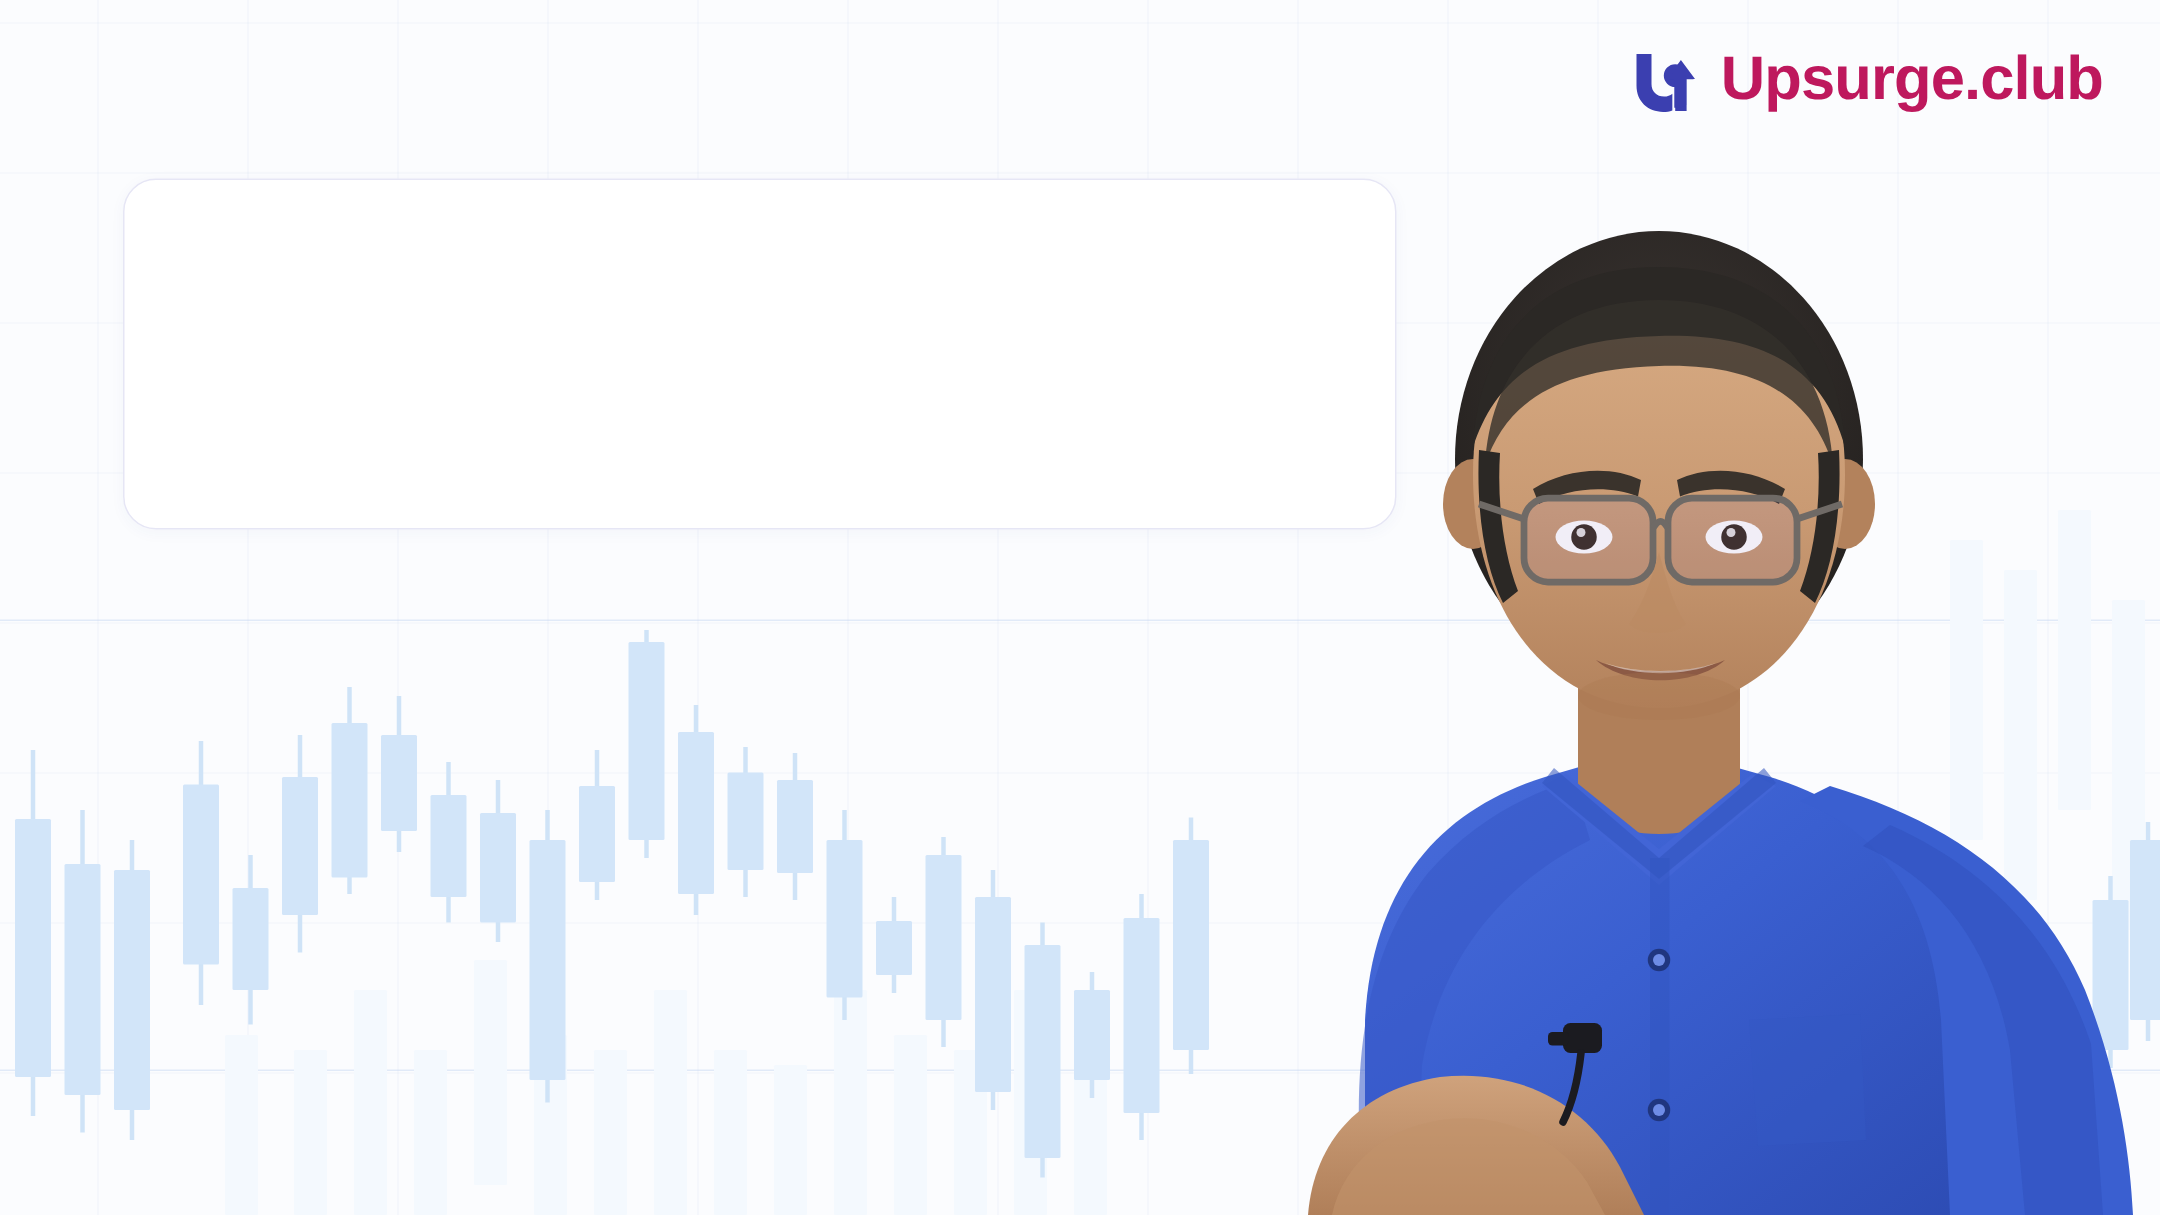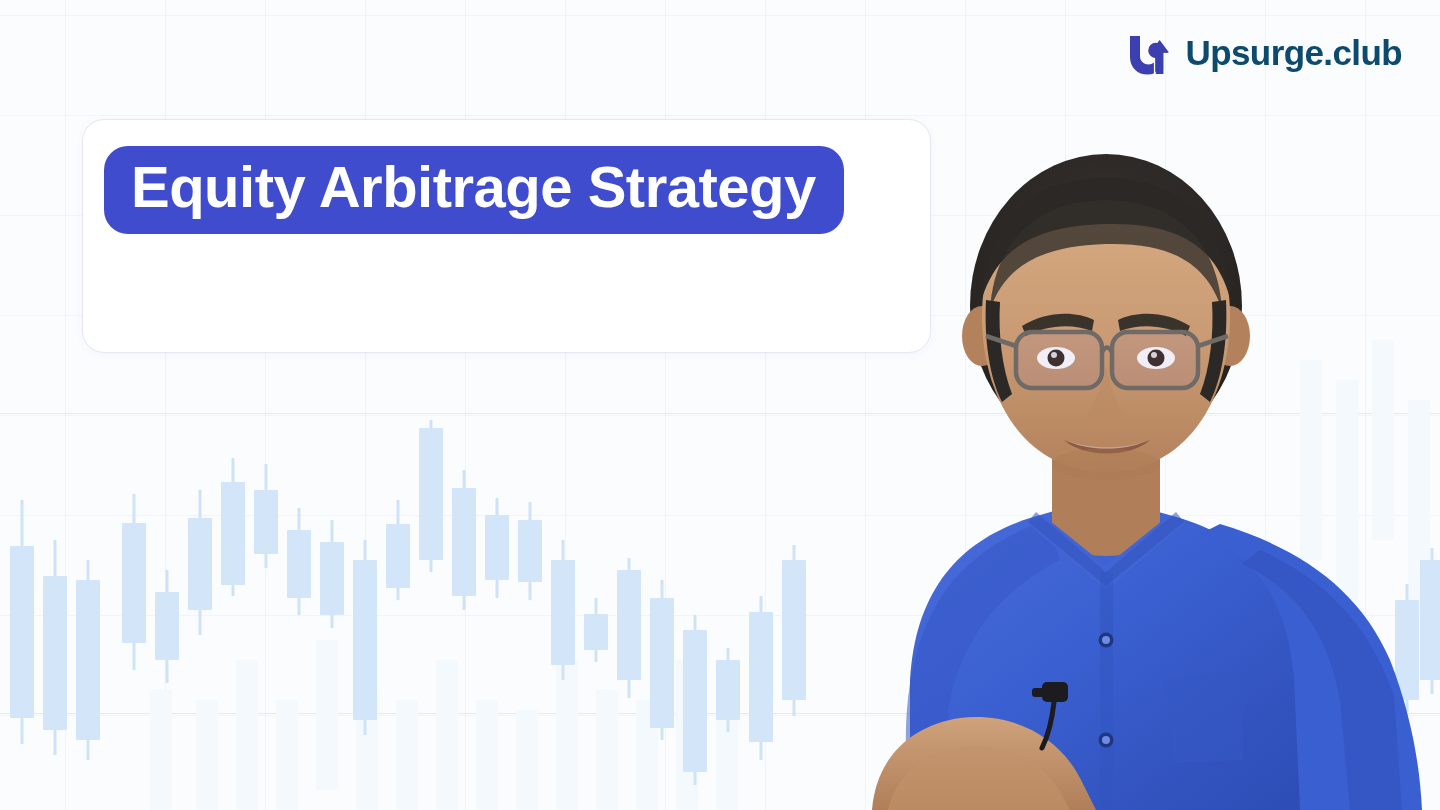--- a/index.html
+++ b/index.html
@@ -129,22 +129,22 @@
     align-items: center;
     gap: 13px;
   }
   .brand-mark {
     width: 48px;
     height: 48px;
     flex: 0 0 auto;
   }
   .brand-mark svg { display: block; width: 100%; height: 100%; }
   .brand-name {
-    color: #0c4a6e;
-    font-size: 35px;
+    color: #be185d;
+    font-size: 41px;
     font-weight: 700;
     letter-spacing: -0.6px;
     line-height: 1;
     white-space: nowrap;
     font-family: "Liberation Sans", sans-serif;
   }
 </style>
 </head>
 <body>
 
@@ -416,23 +416,20 @@
                C458 288 452 272 446 248 Z" fill="#bb8a63" opacity="0.6"></path>
 
       <path d="M404 320 C424 330 468 330 490 320 C470 338 424 338 404 320 Z" fill="#8c5a45"></path>
       <path d="M410 322 C430 329 464 329 484 322 C464 331 430 331 410 322 Z" fill="#ffffff" opacity="0.45"></path>
 
       <ellipse cx="446" cy="344" rx="54" ry="16" fill="#a9784f" opacity="0.28"></ellipse>
     </svg>
   </div>
 
   <div class="title-card">
-    <div class="title-pill">
-      <div class="headline">Equity Arbitrage Strategy</div>
-    </div>
   </div>
 
   <div class="brand">
     <span class="brand-mark">
       <svg viewBox="0 0 48 48" xmlns="http://www.w3.org/2000/svg">
         <path d="M5 8 h10 v20 c0 5 3.4 8.4 8.4 8.4 c2.2 0 4.1-.7 5.5-1.9
                  v11.1 c-1.9.7-3.9 1-6.1 1 C12.6 46.6 5 39.6 5 29.2 Z" fill="#3b3fb0"></path>
         <path d="M30.8 46 V24.6 h-5.6 L34.6 12 L44 24.6 h-5.6 V46 Z" fill="#3b3fb0"></path>
         <path d="M30.8 30 a7.6 7.6 0 1 0 0-15.2 a7.6 7.6 0 0 0 0 15.2 Z" fill="#3b3fb0"></path>
         <path d="M30.3 46 V25.1 h-5.1 L34.6 13 L44 25.1 h-5.1 V46 Z" fill="#ffffff" opacity="0"></path>

